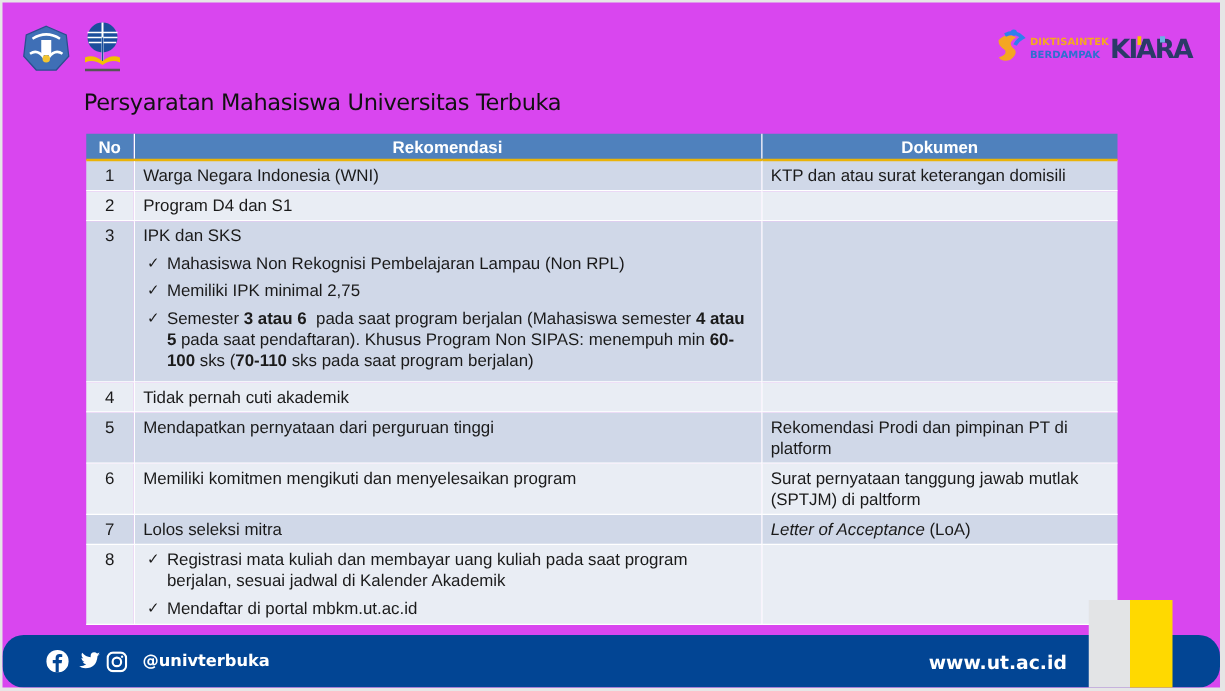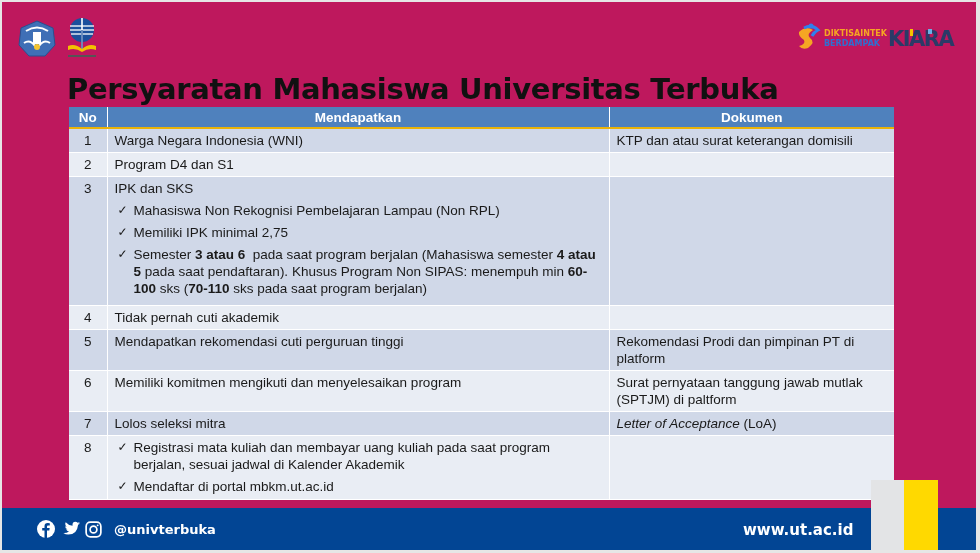--- a/index.html
+++ b/index.html
@@ -1,33 +1,33 @@
 <!DOCTYPE html>
 <html><head>
   <meta charset="utf-8">
   <style>
     * { box-sizing: border-box; margin: 0; padding: 0; }
     html, body { width: 980px; height: 553px; overflow: hidden; background: #e6e6e6; }
     body { font-family: "Liberation Sans", sans-serif; position: relative; }
 
     .slide {
       position: absolute; left: 2px; top: 2px; width: 974px; height: 548px;
-      background: #be185d; overflow: hidden;
+      background: #d946ef; overflow: hidden;
     }
 
     
     .logo-kemdik { position: absolute; left: 15px; top: 17px; width: 40px; height: 40px; }
     .logo-ut { position: absolute; left: 62px; top: 14px; width: 36px; height: 44px; }
     .logo-diktis { position: absolute; left: 794px; top: 20px; width: 96px; height: 30px; }
     .logo-kiara { position: absolute; left: 886px; top: 22px; width: 76px; height: 28px; }
 
     .title {
       position: absolute; left: 65px; top: 70px;
-      font-family: "DejaVu Sans", sans-serif; font-weight: bold;
-      font-size: 29px; color: #111; letter-spacing: -0.3px; white-space: nowrap;
+      font-family: "DejaVu Sans", sans-serif; font-weight: normal;
+      font-size: 18px; color: #111; letter-spacing: -0.3px; white-space: nowrap;
     }
 
     
     .req-table {
       position: absolute; left: 67px; top: 105px; width: 825px;
       border-collapse: collapse; font-size: 13.5px; color: #1a1a1a;
       table-layout: fixed;
     }
     .req-table th {
       background: #4f81bd; color: #fff; font-weight: bold; font-size: 13.5px;
@@ -46,20 +46,21 @@
     .bullets li { position: relative; padding-left: 19px; margin-top: 5px; }
     .bullets li .check { position: absolute; left: 3px; top: 0; font-size: 12px; }
     .bullets.first-tight li:first-child { margin-top: 0; }
     b { font-weight: bold; }
     i { font-style: italic; }
 
     
     .footer {
       position: absolute; left: 0; top: 506px; width: 974px; height: 42px;
       background: #024594;
+      border-radius: 17px;
     }
     .social { position: absolute; left: 35px; top: 12px; display: flex; align-items: center; gap: 5px; }
     .social svg { display: block; }
     .handle { color: #fff; font-weight: bold; font-size: 13px; margin-left: 7px; font-family: "DejaVu Sans", sans-serif; }
     .site { position: absolute; left: 741px; top: 13px; color: #fff; font-weight: bold; font-size: 15px; font-family: "DejaVu Sans", sans-serif; }
     .deco-gray { position: absolute; left: 869px; top: 478px; width: 33px; height: 72px; background: #e3e4e6; }
     .deco-yellow { position: absolute; left: 902px; top: 478px; width: 34px; height: 72px; background: #ffd900; }
   </style>
 </head>
 <body>
@@ -103,21 +104,21 @@
 
   <table class="req-table">
     <colgroup>
       <col style="width:38px">
       <col style="width:502px">
       <col style="width:285px">
     </colgroup>
     <thead>
       <tr>
         <th>No</th>
-        <th>Mendapatkan</th>
+        <th>Rekomendasi</th>
         <th>Dokumen</th>
       </tr>
     </thead>
     <tbody>
       <tr class="odd" style="height:23px">
         <td class="no">1</td>
         <td>Warga Negara Indonesia (WNI)</td>
         <td>KTP dan atau surat keterangan domisili</td>
       </tr>
       <tr class="even" style="height:23px">
@@ -146,21 +147,21 @@
         </td>
         <td></td>
       </tr>
       <tr class="even" style="height:23px">
         <td class="no">4</td>
         <td>Tidak pernah cuti akademik</td>
         <td></td>
       </tr>
       <tr class="odd" style="height:41px">
         <td class="no">5</td>
-        <td>Mendapatkan rekomendasi cuti perguruan tinggi</td>
+        <td>Mendapatkan pernyataan dari perguruan tinggi</td>
         <td>Rekomendasi Prodi dan pimpinan PT di platform</td>
       </tr>
       <tr class="even" style="height:41px">
         <td class="no">6</td>
         <td>Memiliki komitmen mengikuti dan menyelesaikan program</td>
         <td>Surat pernyataan tanggung jawab mutlak (SPTJM) di paltform</td>
       </tr>
       <tr class="odd" style="height:22px">
         <td class="no">7</td>
         <td>Lolos seleksi mitra</td>

